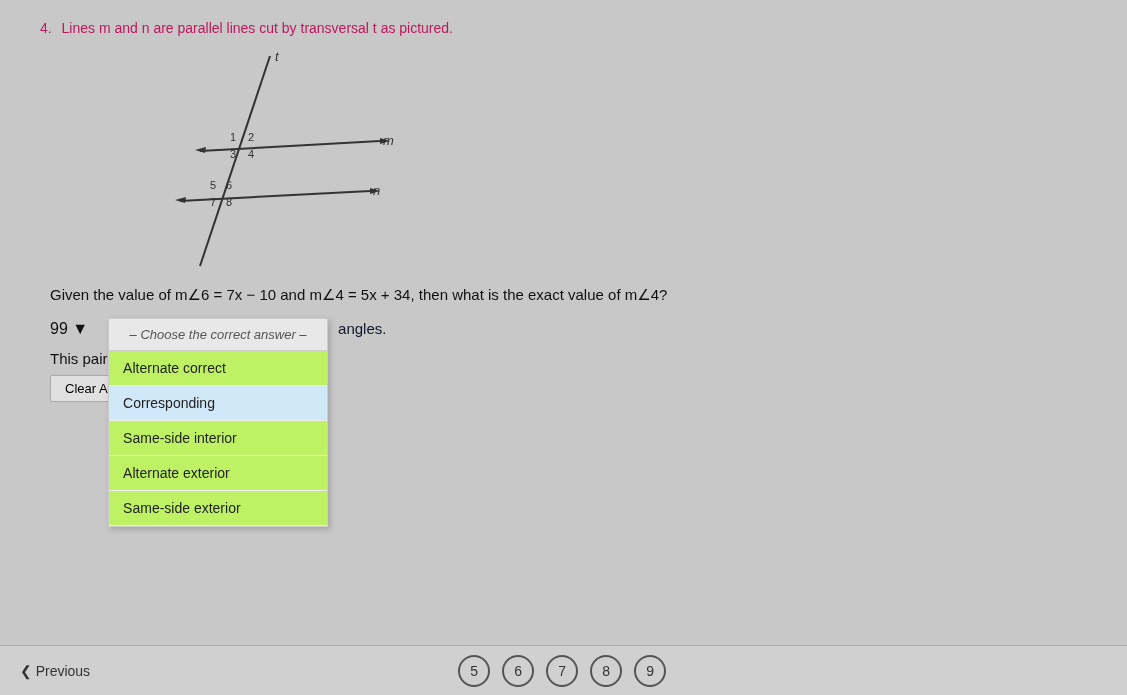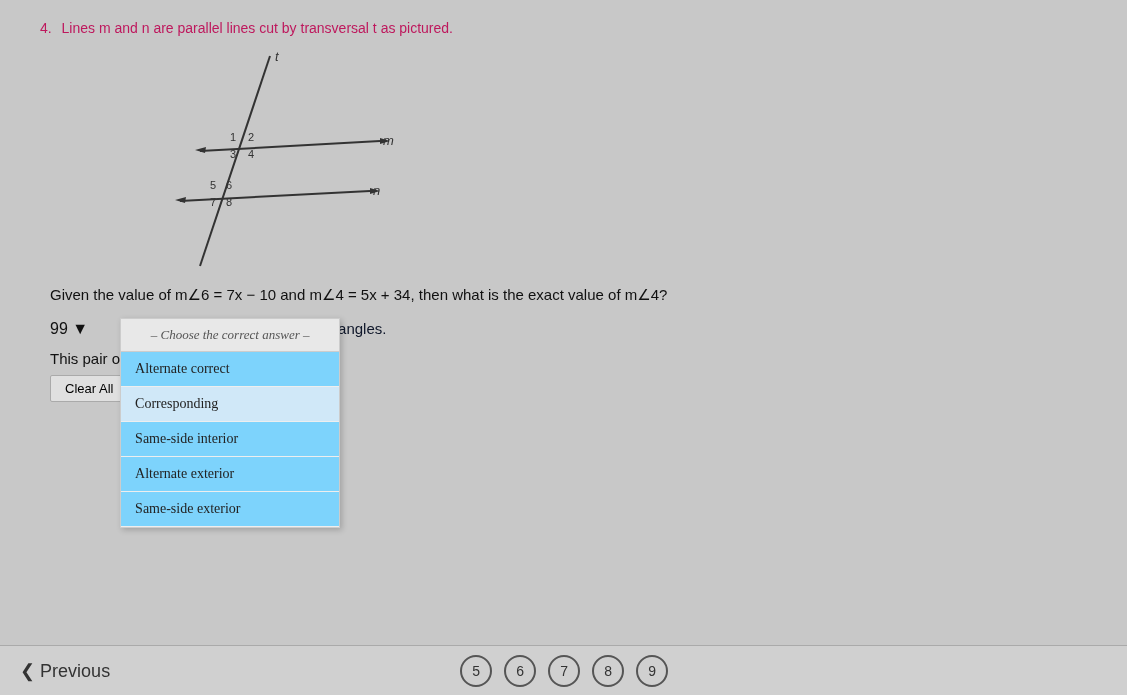--- a/index.html
+++ b/index.html
@@ -60,27 +60,26 @@
     }
 
     .dropdown-container {
       position: relative;
       display: inline-block;
     }
 
     .dropdown-menu {
       position: absolute;
       top: 0;
-      left: 12px;
-      background: #7dd3fc;
+      left: 0;
+      background: #bef264;
       border: 1px solid #ccc;
       width: 220px;
       z-index: 10;
       box-shadow: 2px 2px 6px rgba(0,0,0,0.2);
-      font-family: Liberation Serif, serif;
     }
 
     .dropdown-header {
       background: #e8e8e8;
       padding: 8px 12px;
       font-size: 13px;
       color: #555;
       font-style: italic;
       border-bottom: 1px solid #ccc;
       text-align: center;
@@ -117,24 +116,24 @@
       right: 0;
       height: 50px;
       background: #d0d0d0;
       display: flex;
       align-items: center;
       padding: 0 20px;
       border-top: 1px solid #aaa;
     }
 
     .prev-btn {
-      font-size: 18px;
+      font-size: 14px;
       color: #333;
       cursor: pointer;
-      margin-right: 30px;
+      margin-right: 48px;
     }
 
     .page-numbers {
       display: flex;
       align-items: center;
       gap: 12px;
       margin-left: 320px;
     }
 
     .page-circle {

